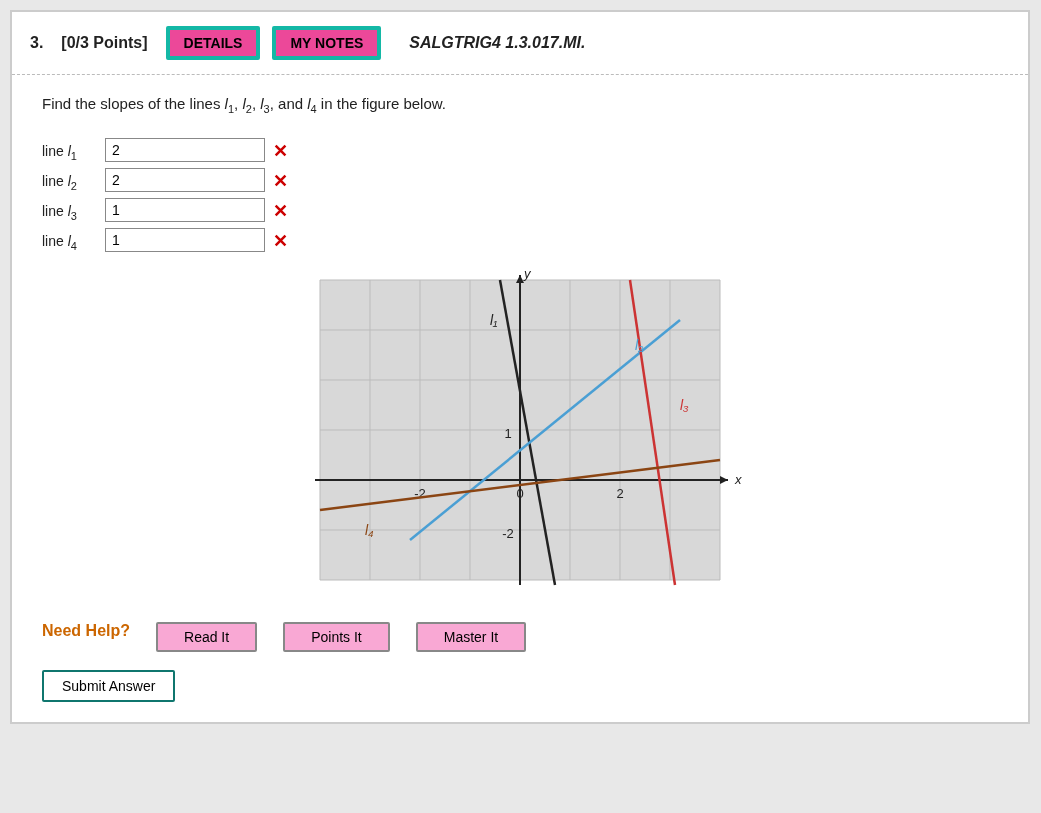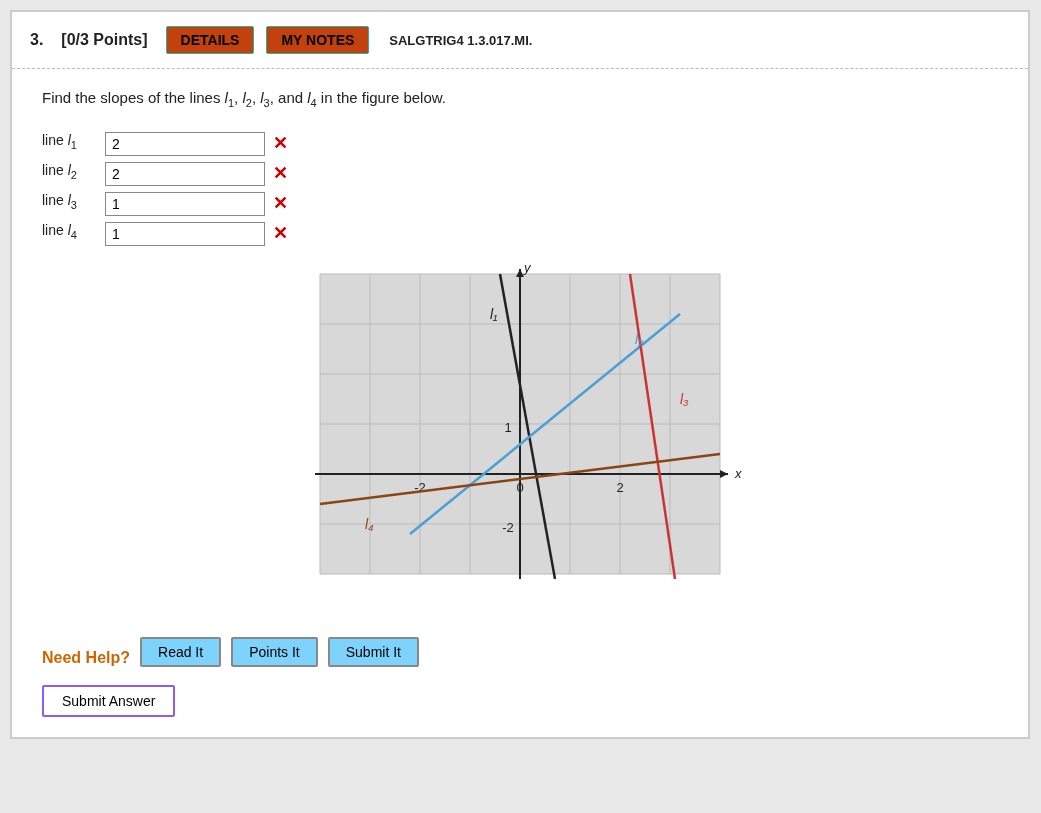--- a/index.html
+++ b/index.html
@@ -22,50 +22,51 @@
       gap: 12px;
       padding: 14px 18px;
       border-bottom: 1px dashed #bbb;
     }
     .points-label {
       font-weight: bold;
       font-size: 16px;
       margin-right: 6px;
     }
     .header-btn {
-      border: 1px solid #14b8a6;
-      background: #c2410c;
+      border: 4px solid #14b8a6;
+      background: #ec4899;
       padding: 5px 14px;
       font-size: 14px;
       font-weight: bold;
       cursor: pointer;
       border-radius: 2px;
     }
     .course-code {
       font-weight: bold;
-      font-size: 13px;
-      margin-left: 8px;
+      font-size: 16px;
+      margin-left: 16px;
+      font-style: italic;
     }
     .content {
       padding: 18px 30px 20px 30px;
     }
     .question-text {
       font-size: 15px;
       margin-bottom: 20px;
       line-height: 1.5;
     }
     .lines-inputs {
       display: flex;
       flex-direction: column;
       gap: 6px;
       margin-bottom: 18px;
     }
     .line-row {
       display: flex;
-      align-items: flex-start;
+      align-items: flex-end;
       gap: 8px;
     }
     .line-label {
       font-size: 14px;
       width: 55px;
     }
     .line-input {
       border: 1px solid #888;
       padding: 3px 6px;
       width: 160px;
@@ -81,44 +82,43 @@
       display: flex;
       justify-content: center;
       margin-bottom: 22px;
     }
     .graph-svg {
       width: 480px;
       height: 330px;
     }
     .need-help {
       display: flex;
-      align-items: flex-end;
-      gap: 10px;
+      align-items: flex-start;
+      gap: 26px;
       margin-bottom: 18px;
     }
     .need-help-label {
       color: #cc6600;
       font-weight: bold;
       font-size: 16px;
     }
     .help-btn {
       border: 2px solid #888;
-      background: #7dd3fc;
-      padding: 5px 16px;
+      background: #f9a8d4;
+      padding: 5px 26px;
       font-size: 14px;
       cursor: pointer;
       border-radius: 2px;
       font-weight: normal;
-      margin-top: 21px;
     }
     .submit-row {
       margin-top: 8px;
     }
     .submit-btn {
-      border: 2px solid #8b5cf6;
+      border: 2px solid #0f766e;
       background: #fff;
       padding: 6px 18px;
       font-size: 14px;
       cursor: pointer;
       border-radius: 2px;
     }
     sup, sub {
       font-size: 11px;
     }
   </style>
@@ -216,20 +216,20 @@
         <text x="355" y="80" font-size="14" font-style="italic" fill="#4a9fd4">l₂</text>
         <text x="400" y="140" font-size="14" font-style="italic" fill="#cc3333">l₃</text>
         <text x="85" y="265" font-size="14" font-style="italic" fill="#8B4513">l₄</text>
       </svg>
     </div>
 
     <div class="need-help">
       <span class="need-help-label">Need Help?</span>
       <button class="help-btn">Read It</button>
       <button class="help-btn">Points It</button>
-      <button class="help-btn">Submit It</button>
+      <button class="help-btn">Master It</button>
     </div>
 
     <div class="submit-row">
       <button class="submit-btn">Submit Answer</button>
     </div>
   </div>
 </div>
 
 </body></html>

